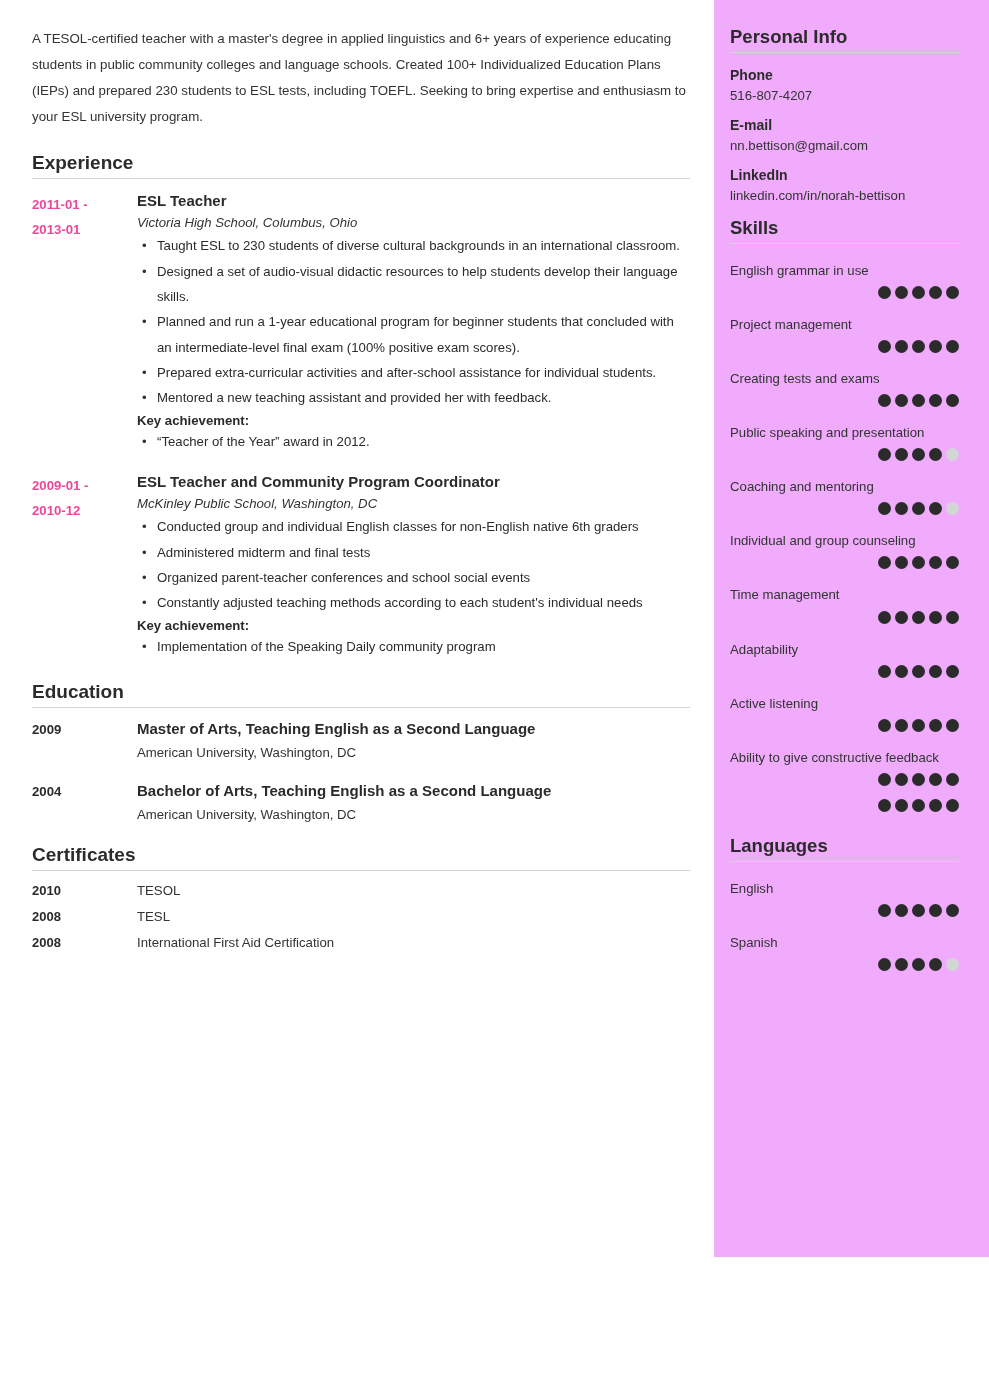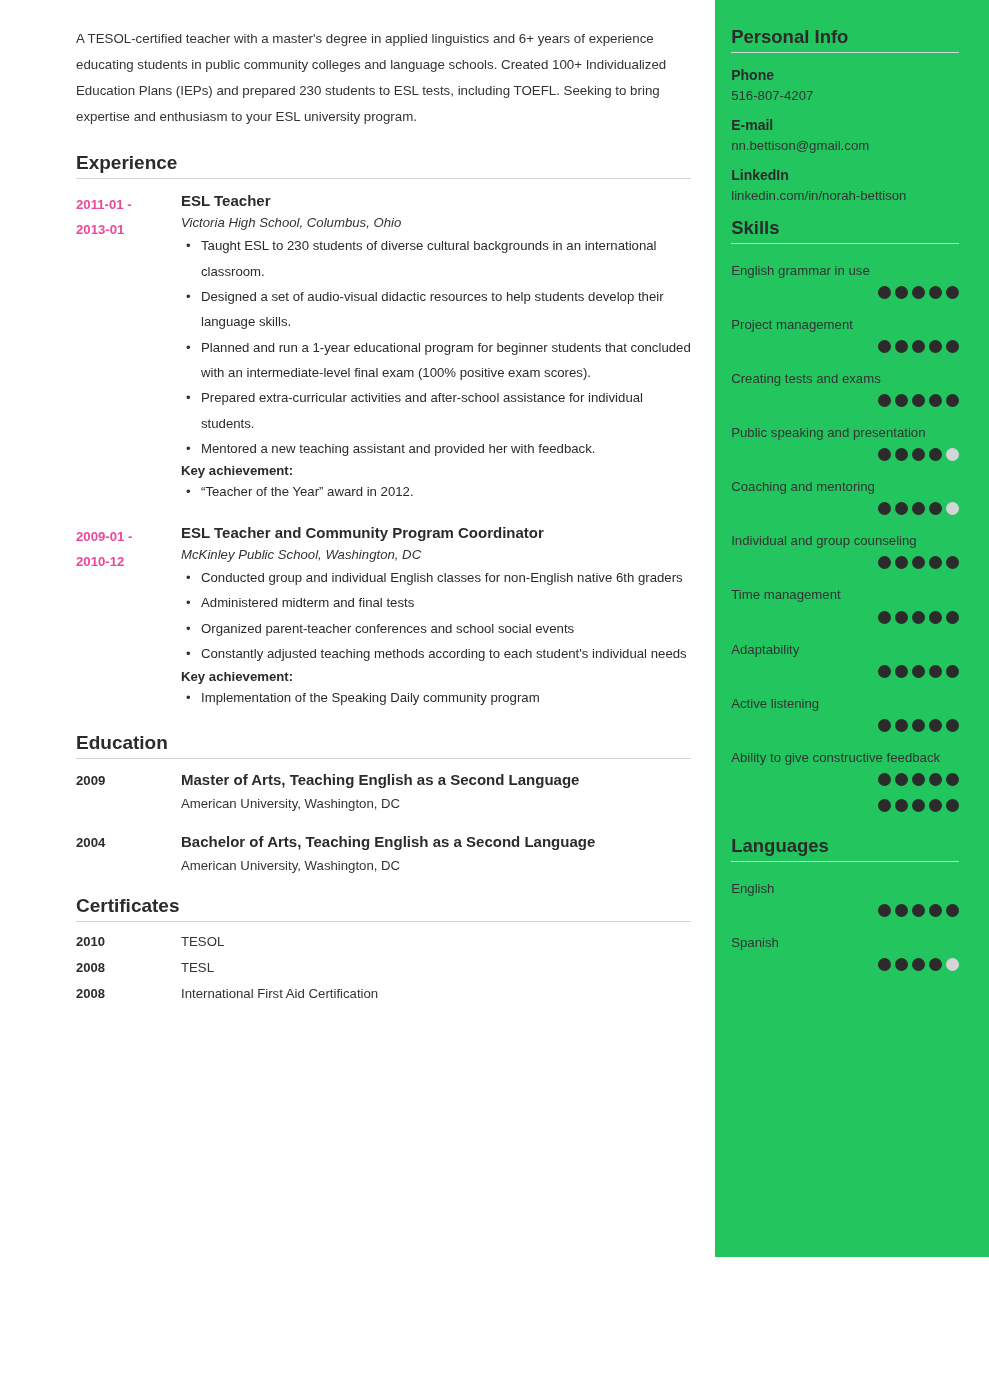--- a/index.html
+++ b/index.html
@@ -32,26 +32,26 @@
     font-size: 19px;
     font-weight: normal;
     color: #f2f2f2;
     margin: 0;
   }
 
   
   .body-cols { display: flex; width: 989px; height: 1257px; }
   .left-col {
     width: 786px;
-    padding: 26px 24px 0 76px;
+    padding: 26px 24px 0 32px;
     background: #ffffff;
   }
   .right-col {
     width: 300px;
-    background: #22c55e;
+    background: #f0abfc;
     padding: 26px 30px 0 16px;
   }
 
   
   .summary {
     font-size: 13.3px;
     line-height: 1.95;
     color: #333;
     margin: 0 0 22px 0;
   }

